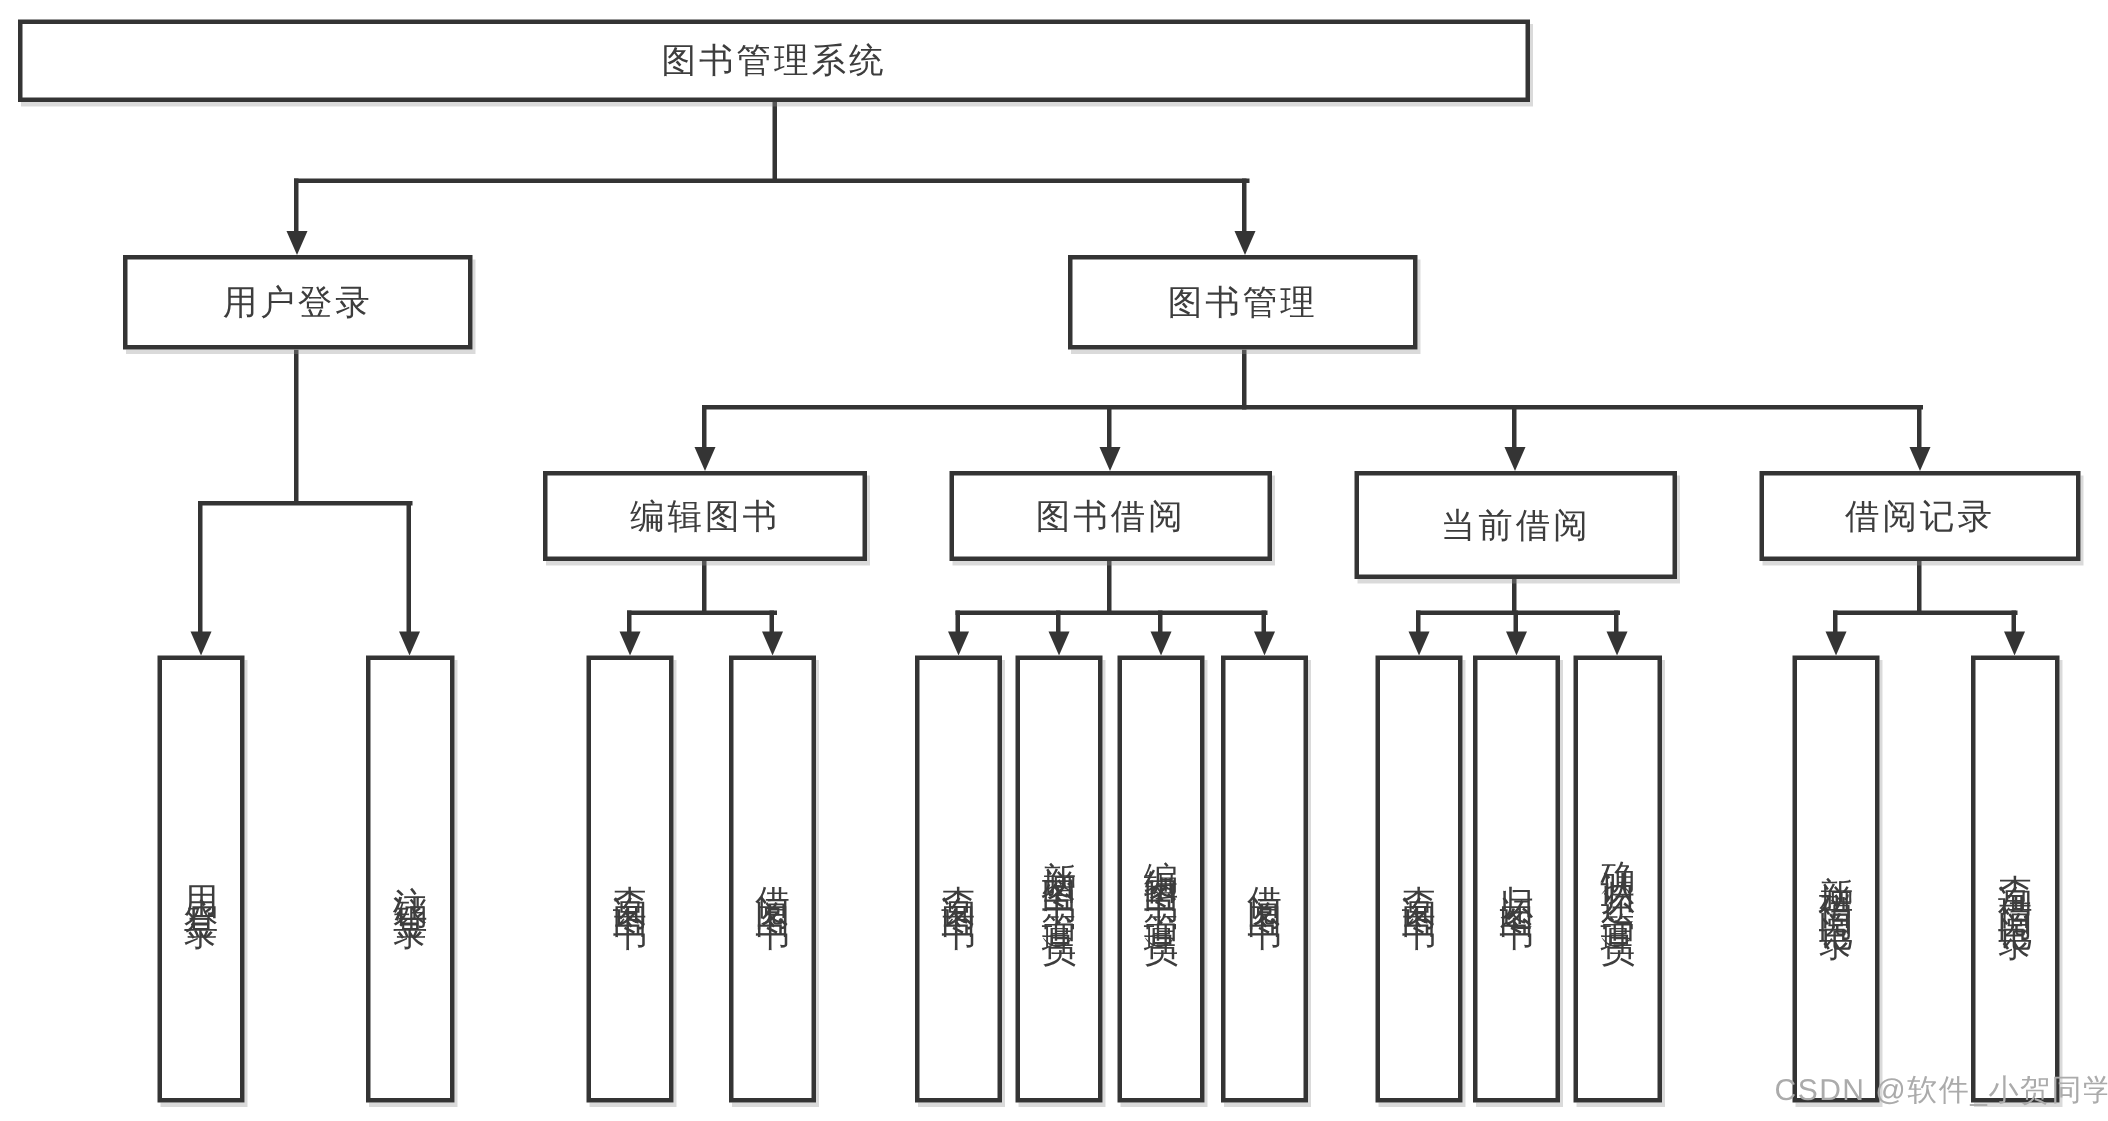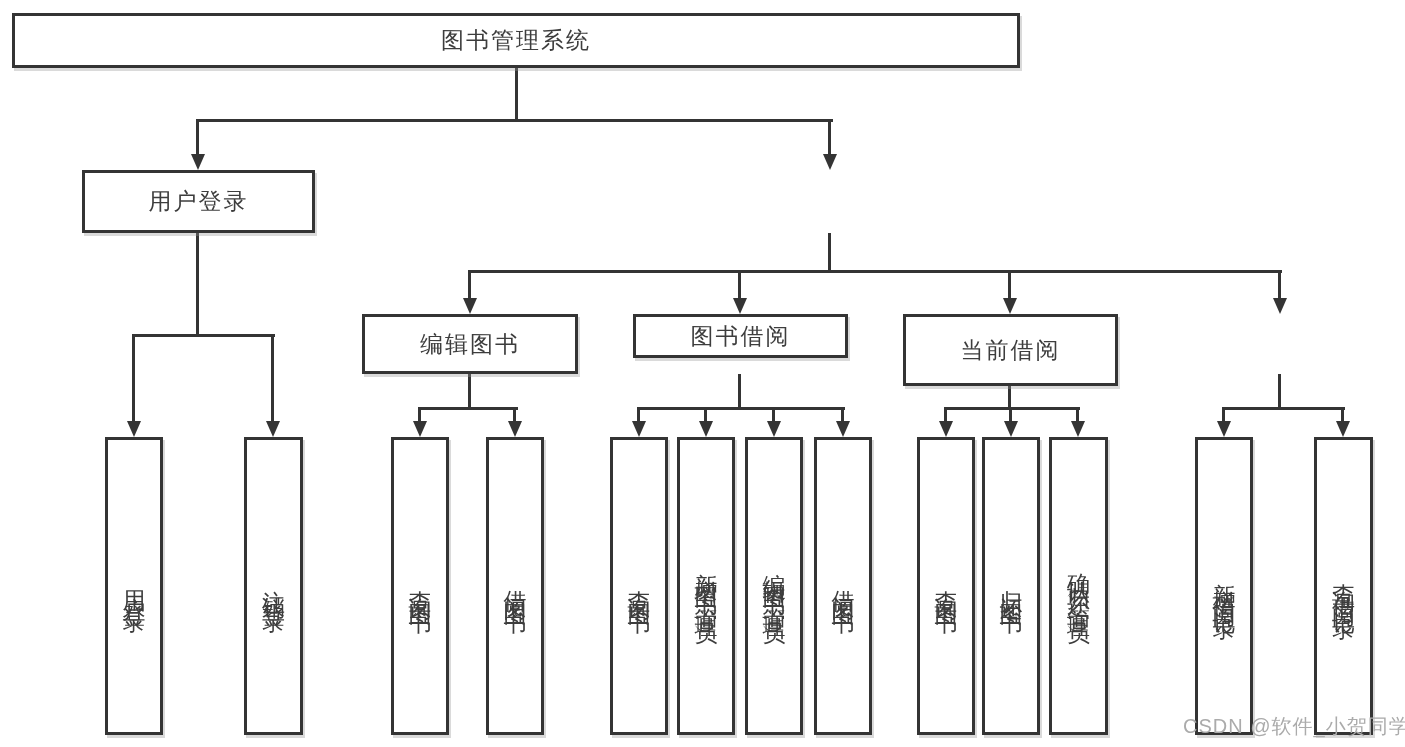--- a/index.html
+++ b/index.html
@@ -100,29 +100,35 @@
   <div class="vline" style="left:1341px;top:407px;height:16px"></div>
   <div class="arrow" style="left:1336px;top:421px"></div>
 
   <div class="box" style="left:12px;top:13px;width:1008px;height:55px">
     <span class="lbl">图书管理系统</span>
   </div>
 
   <div class="box" style="left:82px;top:170px;width:233px;height:63px">
     <span class="lbl">用户登录</span>
   </div>
+  <div class="box" style="left:712px;top:170px;width:233px;height:63px">
+    <span class="lbl">图书管理</span>
+  </div>
 
   <div class="box" style="left:362px;top:314px;width:216px;height:60px">
     <span class="lbl">编辑图书</span>
   </div>
-  <div class="box" style="left:633px;top:314px;width:215px;height:44px">
+  <div class="box" style="left:633px;top:314px;width:215px;height:60px">
     <span class="lbl">图书借阅</span>
   </div>
   <div class="box" style="left:903px;top:314px;width:215px;height:72px">
     <span class="lbl">当前借阅</span>
+  </div>
+  <div class="box" style="left:1173px;top:314px;width:214px;height:60px">
+    <span class="lbl">借阅记录</span>
   </div>
 
   <div class="box leaf" style="left:105px;top:437px;width:58px;height:298px">
     <span class="lbl">用户登录</span>
   </div>
   <div class="box leaf" style="left:244px;top:437px;width:59px;height:298px">
     <span class="lbl">注销登录</span>
   </div>
   <div class="box leaf" style="left:391px;top:437px;width:58px;height:298px">
     <span class="lbl">查询图书</span>

